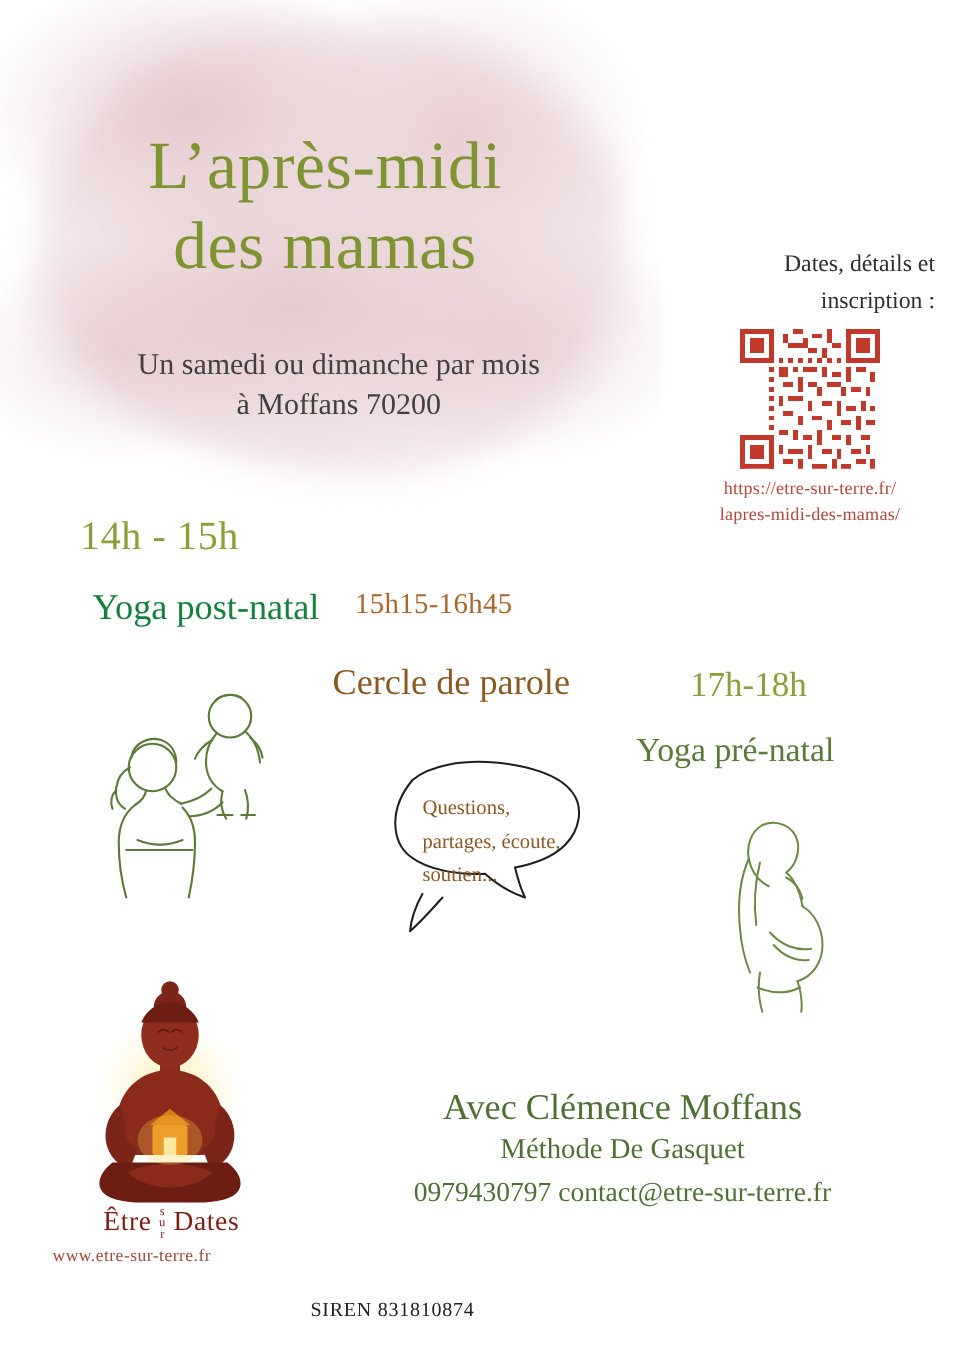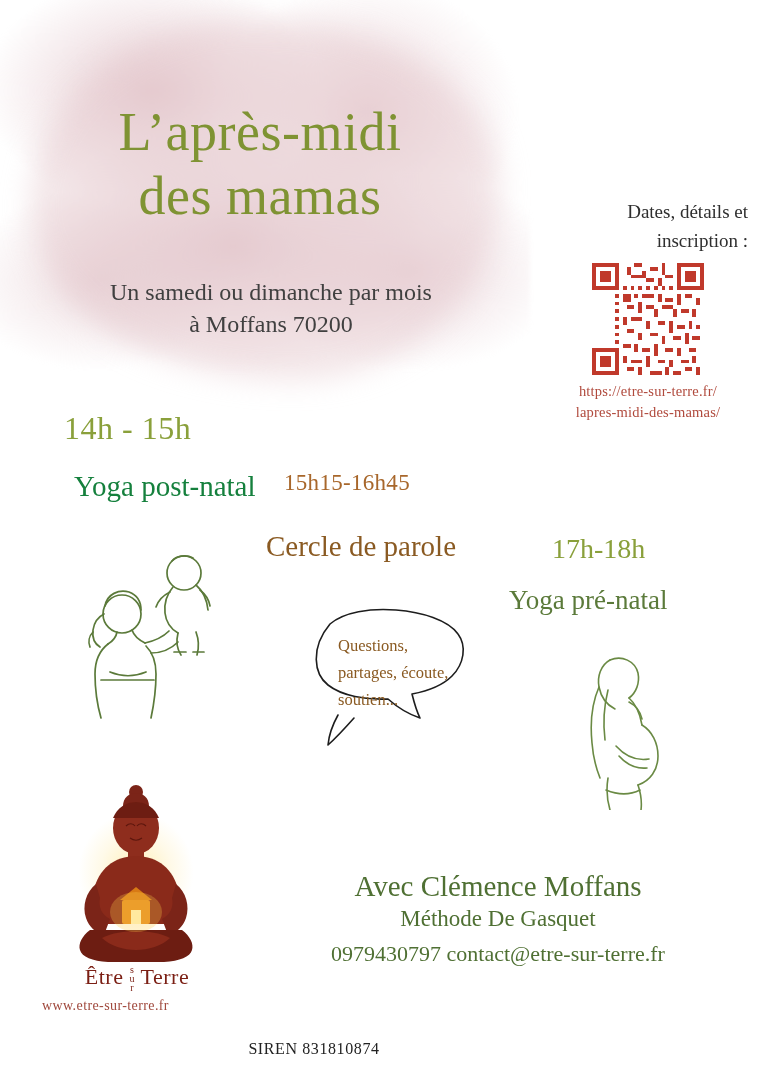--- a/index.html
+++ b/index.html
@@ -506,21 +506,21 @@
         </g>
       </svg>
     </div>
     <div class="logo-name">
       <span>Être</span>
       <span style="display:inline-block;line-height:0.9;vertical-align:middle;font-size:10px;">
         <span style="display:block">s</span>
         <span style="display:block">u</span>
         <span style="display:block">r</span>
       </span>
-      <span>Terre</span>
+      <span>Dates</span>
     </div>
     <div class="logo-site">www.etre-sur-terre.fr</div>
   </div>
 
   <div class="contact">
     <div class="c1">Avec Clémence Moffans</div>
     <div class="c3">Méthode De Gasquet</div>
     <div class="c4">0979430797   contact@etre-sur-terre.fr</div>
   </div>
 

